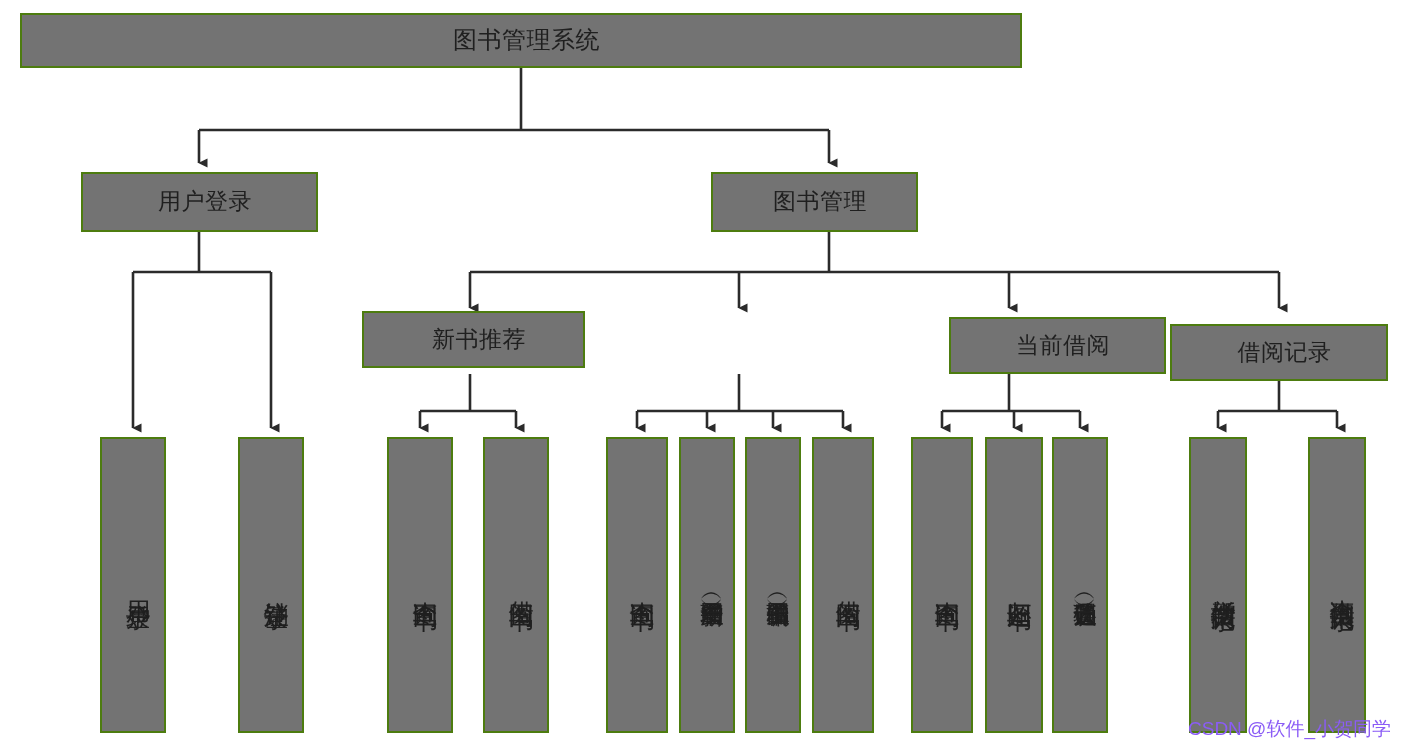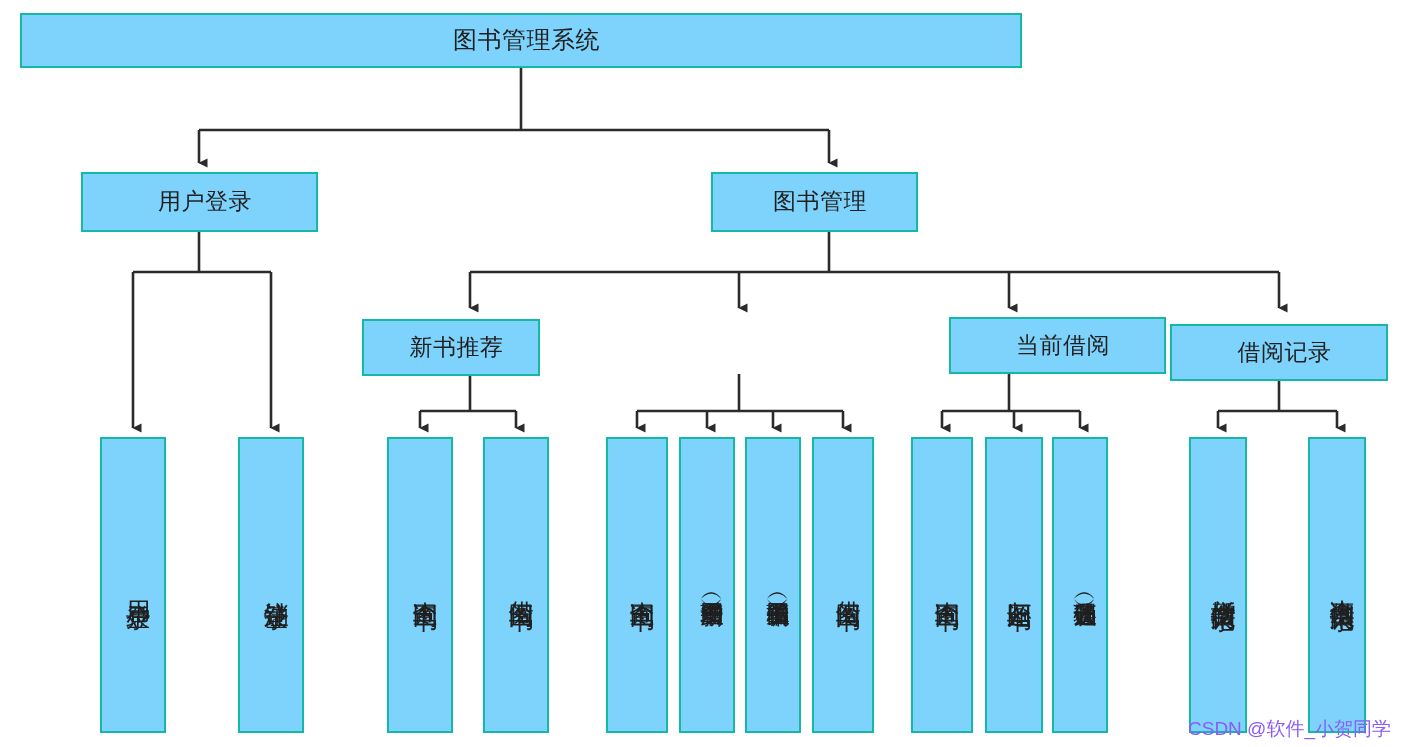--- a/index.html
+++ b/index.html
@@ -20,22 +20,22 @@
   svg.wires {
     position: absolute;
     left: 0;
     top: 0;
     width: 1405px;
     height: 747px;
   }
   .node {
     position: absolute;
     box-sizing: border-box;
-    background: #7dd3fc;
-    border: 2px solid #14b8a6;
+    background: #737373;
+    border: 2px solid #4d7c0f;
     display: flex;
     align-items: center;
     justify-content: center;
     z-index: 3;
     padding-left: 11px;
   }
   .node-label {
     color: #1f1f1f;
     line-height: 1.12;
     letter-spacing: 0.5px;
@@ -133,21 +133,21 @@
     <span class="node-label">图书管理系统</span>
   </div>
 
   <div class="node horiz" style="left:81px;top:172px;width:237px;height:60px;">
     <span class="node-label">用户登录</span>
   </div>
   <div class="node horiz" style="left:711px;top:172px;width:207px;height:60px;">
     <span class="node-label">图书管理</span>
   </div>
 
-  <div class="node horiz" style="left:362px;top:319px;width:178px;height:57px;font-family:Liberation Serif, serif;">
+  <div class="node horiz" style="left:362px;top:311px;width:223px;height:57px;font-family:Liberation Serif, serif;">
     <span class="node-label">新书推荐</span>
   </div>
   <div class="node horiz" style="left:901px;top:317px;width:217px;height:57px;margin-left:48px;">
     <span class="node-label">当前借阅</span>
   </div>
   <div class="node horiz" style="left:1170px;top:324px;width:218px;height:57px;justify-content:center;">
     <span class="node-label">借阅记录</span>
   </div>
 
   <div class="node vert" style="left:100px;top:437px;width:66px;height:296px;">

